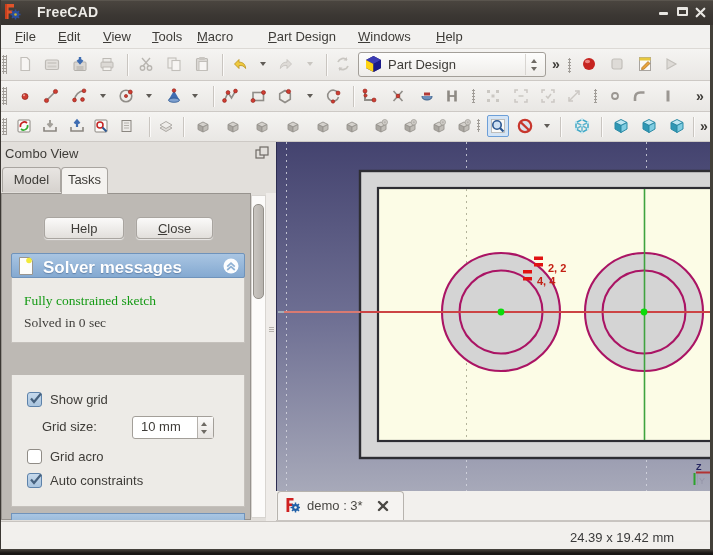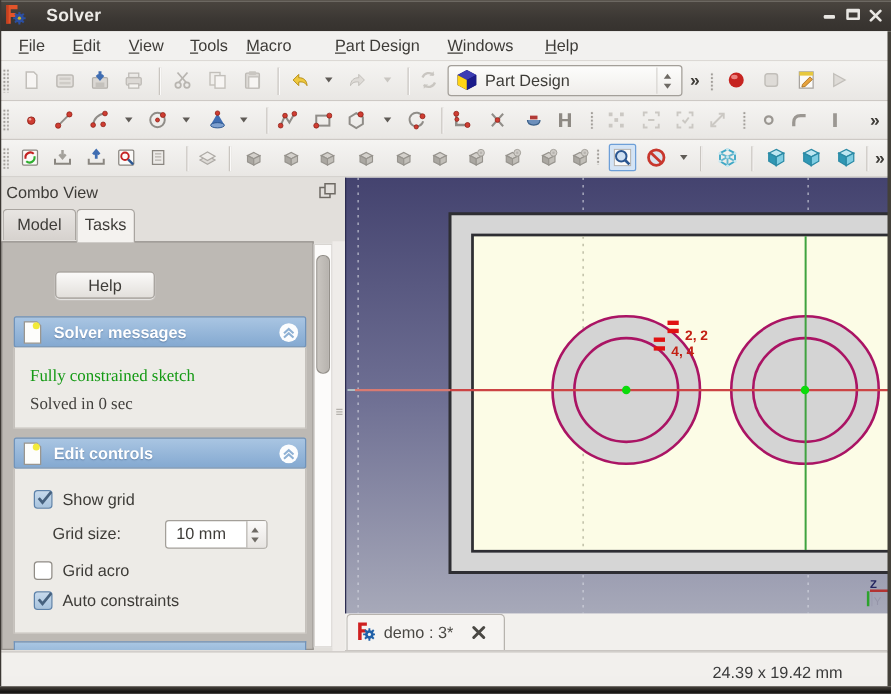--- a/index.html
+++ b/index.html
@@ -28,39 +28,39 @@
   
   .panel{left:0;top:142px;width:276px;height:379px;background:#e2dfdb;}
   .paneltitle{left:5px;top:146px;font-size:13px;color:#3e3c38;}
   .tab{position:absolute;top:167px;height:25px;box-sizing:border-box;border:1px solid #a9a5a0;border-bottom:none;border-radius:4px 4px 0 0;font-size:13px;color:#3e3c38;text-align:center;}
   .tabModel{left:2px;width:59px;background:linear-gradient(#e8e5e2,#d6d2ce);padding-top:4px;}
   .tabTasks{left:61px;width:47px;background:#f4f2ef;padding-top:4px;height:27px;z-index:3;}
   .pcontent{left:1px;top:51px;width:264px;height:328px;background:#bdb9b4;border:1px solid #97938e;box-sizing:border-box;}
   
   .btn{background:linear-gradient(#fbfaf9,#eceae7 60%,#e2dfdb);border:1px solid #a9a5a0;border-radius:4px;font-size:13px;color:#3e3c38;text-align:center;padding-top:3px;box-sizing:border-box;box-shadow:0 1px 1px rgba(255,255,255,.7);}
   .shead{background:linear-gradient(#a9c5e2,#84a9d1);border:1px solid #6f93bb;border-radius:2px;box-sizing:border-box;}
-  .stxt{position:absolute;left:31px;top:4px;font-size:13px;font-weight:bold;color:#ffffff;text-shadow:0 1px 1px rgba(60,90,130,.5);}
+  .stxt{position:absolute;left:31px;top:4px;font-size:17px;font-weight:bold;color:#ffffff;text-shadow:0 1px 1px rgba(60,90,130,.5);}
   .hicon{position:absolute;left:6px;top:2px;}
   .chev{position:absolute;right:5px;top:4px;}
   .sbody{background:#edebe7;border:1px solid #c5c1bc;border-top:none;box-sizing:border-box;}
   .cb{width:15px;height:15px;background:#fff;border:1px solid #908c86;border-radius:3px;box-sizing:border-box;}
   .cbchecked{background:linear-gradient(#c6d9ec,#a9c4de);border:1px solid #5d82aa;}
   .cb svg{position:absolute;left:0px;top:-1px;}
   .plabel{font-size:13px;color:#3e3c38;}
   .statusbar{left:0;top:521px;width:713px;height:20px;background:#f2f0ed;border-top:1px solid #c8c4c0;box-sizing:border-box;}
   .stattext{position:absolute;top:8px;left:570px;font-size:13px;color:#3a3a3a;}
   .blackstrip{left:0;top:549px;width:713px;height:6px;background:linear-gradient(#4a453f,#191715 70%);}
   .borderL{left:0;top:0;width:1px;height:549px;background:#3b3733;}
   .borderR{left:710px;top:25px;width:3px;height:524px;background:#434039;}
 </style>
 </head>
 <body>
 <div class="win">
   <div class="abs titlebar"></div>
-  <div class="abs title">Solver</div>
+  <div class="abs title">FreeCAD</div>
   <div class="abs menubar"></div>
   <span class="mi" style="left:15px;"><u>F</u>ile</span>
   <span class="mi" style="left:58px;"><u>E</u>dit</span>
   <span class="mi" style="left:103px;"><u>V</u>iew</span>
   <span class="mi" style="left:152px;"><u>T</u>ools</span>
   <span class="mi" style="left:197px;text-align:right;"><u>M</u>acro</span>
   <span class="mi" style="left:268px;"><u>P</u>art Design</span>
   <span class="mi" style="left:358px;"><u>W</u>indows</span>
   <span class="mi" style="left:436px;"><u>H</u>elp</span>
 
@@ -541,47 +541,37 @@
   <div class="abs tab tabModel">Model</div>
   <div class="abs tab tabTasks">Tasks</div>
   <div class="abs pcontent" style="left:1px;top:193px;width:250px;height:327px;"></div>
 
   <div class="abs" style="left:251px;top:195px;width:15px;height:323px;background:#fcfbfa;border:1px solid #d8d5d1;box-sizing:border-box;"></div>
     <div class="abs" style="left:266px;top:193px;width:10px;height:328px;background:#efece9;"></div>
     <div class="abs" style="left:269px;top:327px;width:5px;height:1px;border-top:1px solid #b5b1ac;border-bottom:3px double #b5b1ac;"></div>
   <div class="abs" style="left:253px;top:204px;width:11px;height:95px;background:linear-gradient(90deg,#c9c5c0,#b7b3ae);border:1px solid #94908a;border-radius:5px;box-sizing:border-box;"></div>
 
   <div class="abs btn" style="left:44px;top:217px;width:80px;height:22px;">Help</div>
+  <div class="abs btn" style="left:136px;top:217px;width:77px;height:22px;"><u>C</u>lose</div>
 
   <div class="abs shead" style="left:11px;top:253px;width:234px;height:25px;">
     <svg class="hicon" width="16" height="20" viewBox="0 0 16 20">
       <path d="M1.5 1.5 h10 l3 3 v14 h-13 z" fill="#fdfdfb" stroke="#9a968f" stroke-width="1"></path>
       <circle cx="11" cy="4.5" r="2.8" fill="#f2ea3a"></circle>
     </svg>
     <span class="stxt">Solver messages</span>
     <svg class="chev" width="16" height="16" viewBox="0 0 16 16">
       <circle cx="8" cy="8" r="7.5" fill="#fcfdfe"></circle>
       <path d="M4.2 8.6 L8 5.2 L11.8 8.6 M4.2 12 L8 8.6 L11.8 12" fill="none" stroke="#8fb1d4" stroke-width="1.7"></path>
     </svg>
   </div>
   <div class="abs sbody" style="left:11px;top:278px;width:234px;height:65px;"></div>
   <div class="abs" style="left:24px;top:293px;font-family:'Liberation Serif',serif;font-size:13.5px;color:#159a15;">Fully constrained sketch</div>
   <div class="abs" style="left:24px;top:315px;font-family:'Liberation Serif',serif;font-size:13.5px;color:#413f3c;">Solved in 0 sec</div>
 
-  <div class="abs shead" style="left:11px;top:350px;width:234px;height:25px;">
-    <svg class="hicon" width="16" height="20" viewBox="0 0 16 20">
-      <path d="M1.5 1.5 h10 l3 3 v14 h-13 z" fill="#fdfdfb" stroke="#9a968f" stroke-width="1"></path>
-      <circle cx="11" cy="4.5" r="2.8" fill="#f2ea3a"></circle>
-    </svg>
-    <span class="stxt">Edit controls</span>
-    <svg class="chev" width="16" height="16" viewBox="0 0 16 16">
-      <circle cx="8" cy="8" r="7.5" fill="#fcfdfe"></circle>
-      <path d="M4.2 8.6 L8 5.2 L11.8 8.6 M4.2 12 L8 8.6 L11.8 12" fill="none" stroke="#8fb1d4" stroke-width="1.7"></path>
-    </svg>
-  </div>
   <div class="abs sbody" style="left:11px;top:375px;width:234px;height:132px;"></div>
   <div class="abs cb cbchecked" style="left:27px;top:392px;">
       <svg width="15" height="14" viewBox="0 0 15 14">
         <path d="M3 6.5 L6 10 L13 1.5" fill="none" stroke="#46617e" stroke-width="2.2"></path>
       </svg>
     </div>
   <div class="abs plabel" style="left:50px;top:392px;">Show grid</div>
   <div class="abs plabel" style="left:42px;top:419px;">Grid size:</div>
   <div class="abs" style="left:132px;top:416px;width:82px;height:23px;background:#fff;border:1px solid #a39f99;border-radius:3px;box-sizing:border-box;"></div>
   <div class="abs plabel" style="left:141px;top:419px;">10 mm</div>

